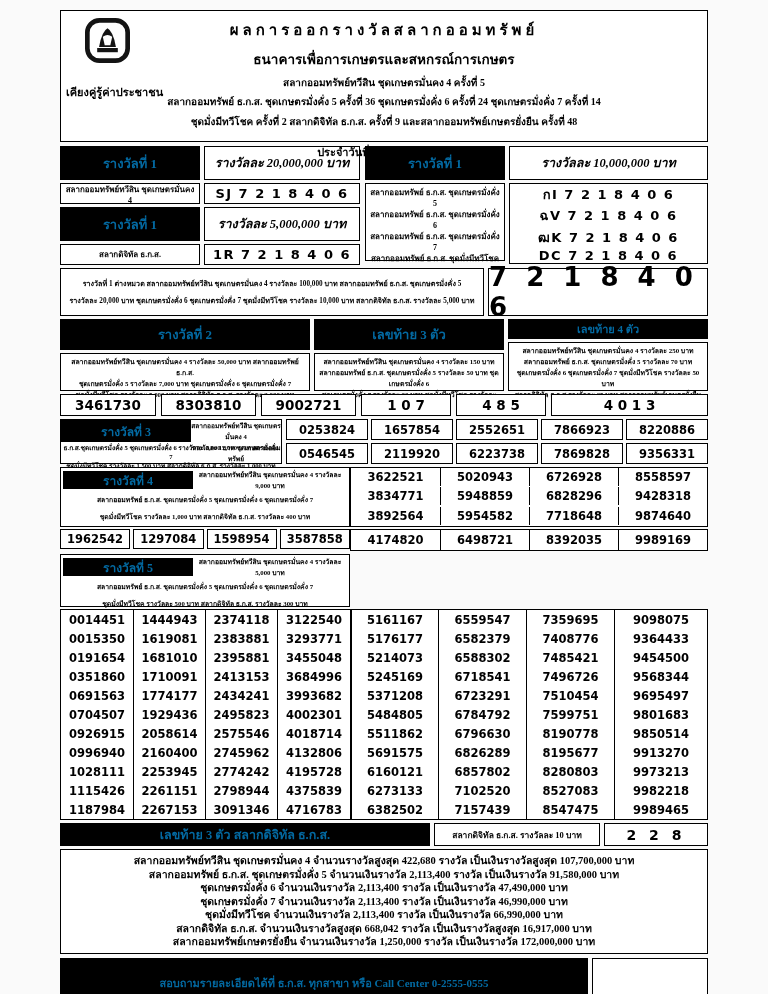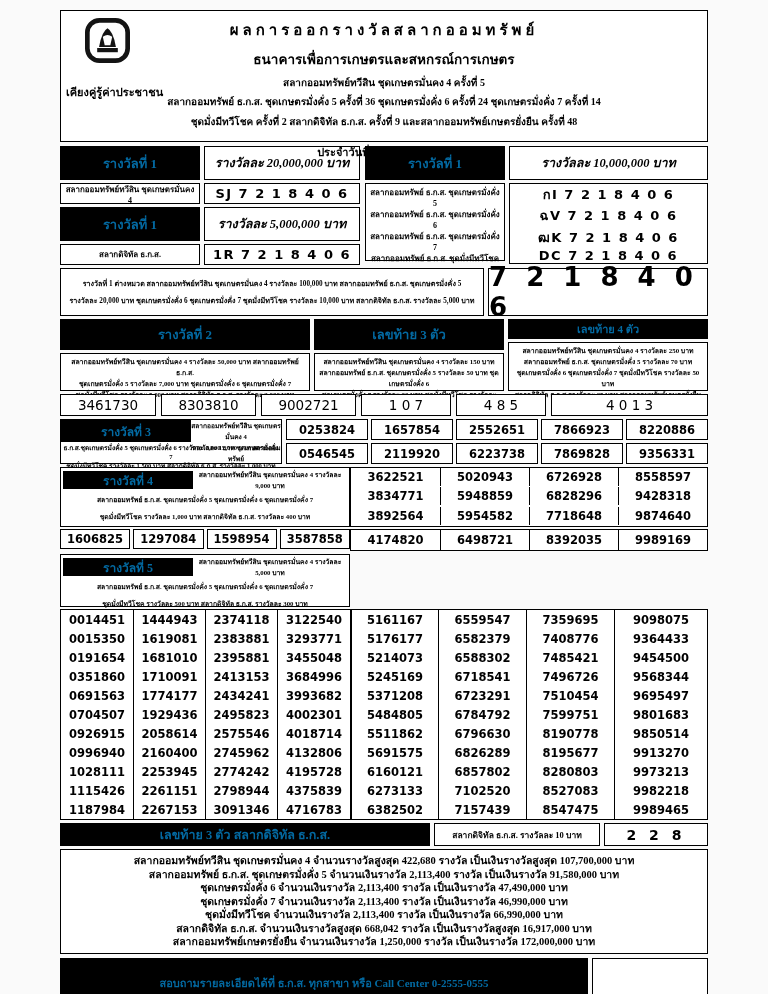--- a/index.html
+++ b/index.html
@@ -67,21 +67,21 @@
   .sechdr-sm { height: 20px; font-size: 11px; }
   .secdesc { margin-top: 3px; font-size: 6.9px; font-weight: bold; text-align: center;
     padding: 2px 3px; display: flex; flex-direction: column; justify-content: space-evenly; }
   .sec1 .secdesc, .sec2 .secdesc { height: 38px; }
   .sec3 .secdesc { height: 49px; }
 
   
   .winners { display: grid; grid-template-columns: 96px 95px 95px 90px 90px 1fr;
     gap: 5px; margin-top: 3px; }
   .winners .gcell { border: 1.6px solid #000; background: #fff; height: 22px;
-    font-weight: normal; font-size: 13.5px; font-family: "DejaVu Sans", sans-serif;
+    font-weight: bold; font-size: 13.5px; font-family: "DejaVu Sans", sans-serif;
     display: flex; align-items: center; justify-content: center; }
 
   
   .p3row { display: flex; gap: 4px; margin-top: 3px; }
   .p3left { width: 222px; height: 45px; }
   .p3top { display: flex; }
   .p3hdr { width: 130px; height: 22px; font-size: 12px; flex: none; }
   .p3desc, .p3bot { font-size: 6.6px; font-weight: bold; text-align: center;
     display: flex; flex-direction: column; justify-content: space-evenly; }
   .p3desc { flex: 1; height: 22px; }
@@ -292,21 +292,21 @@
         <div class="gcell">3834771</div>
         <div class="gcell">5948859</div>
         <div class="gcell">6828296</div>
         <div class="gcell">9428318</div>
         <div class="gcell">3892564</div>
         <div class="gcell">5954582</div>
         <div class="gcell">7718648</div>
         <div class="gcell">9874640</div>
       </div>
     <div class="p4bottom">
-        <div class="gcell">1606825</div>
+        <div class="gcell">1962542</div>
         <div class="gcell">1297084</div>
         <div class="gcell">1598954</div>
         <div class="gcell">3587858</div>
       </div>
     <div class="box vgrid c4 p4last">
         <div class="gcell">4174820</div>
         <div class="gcell">6498721</div>
         <div class="gcell">8392035</div>
         <div class="gcell">9989169</div>
       </div>

